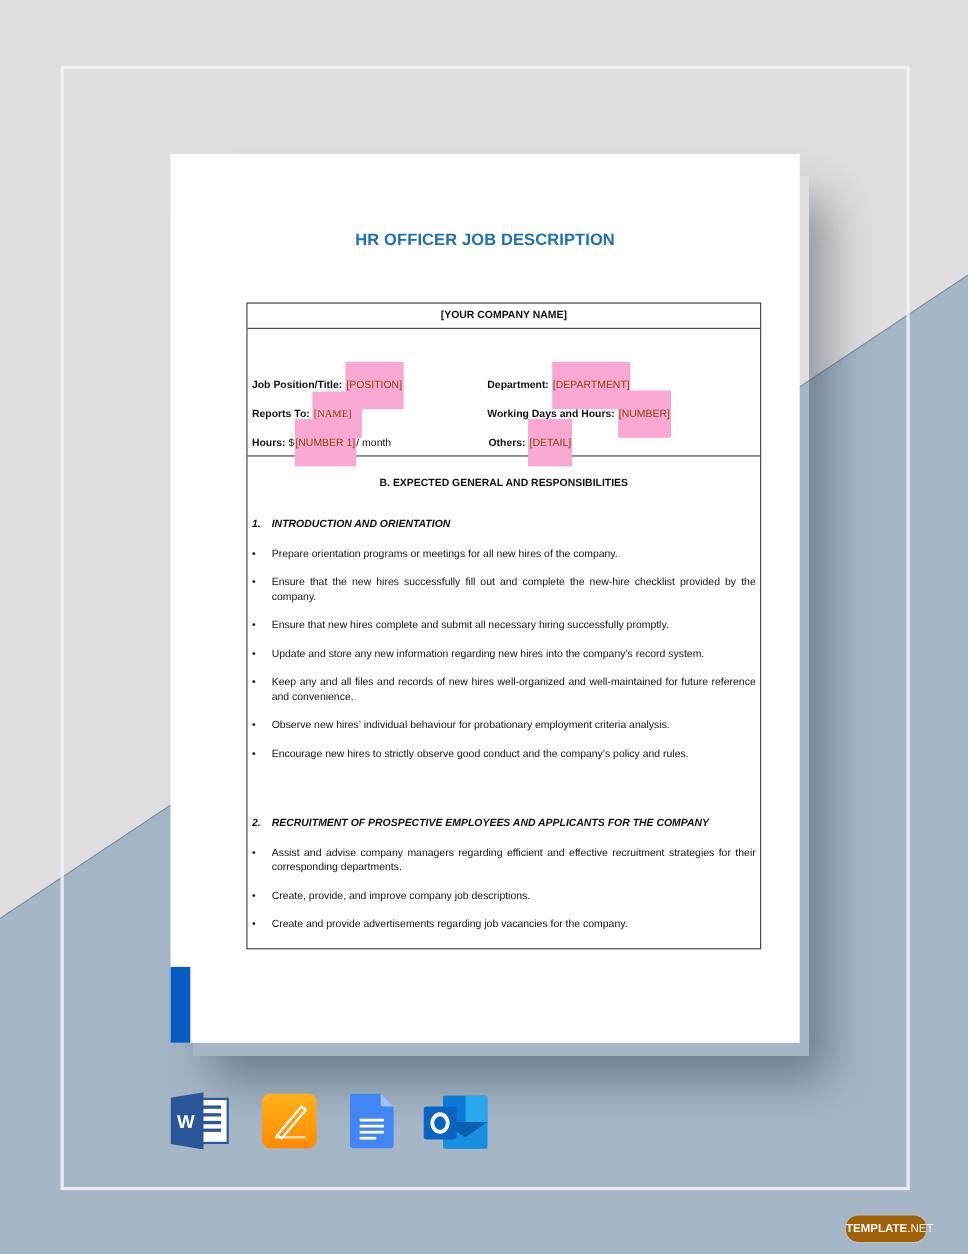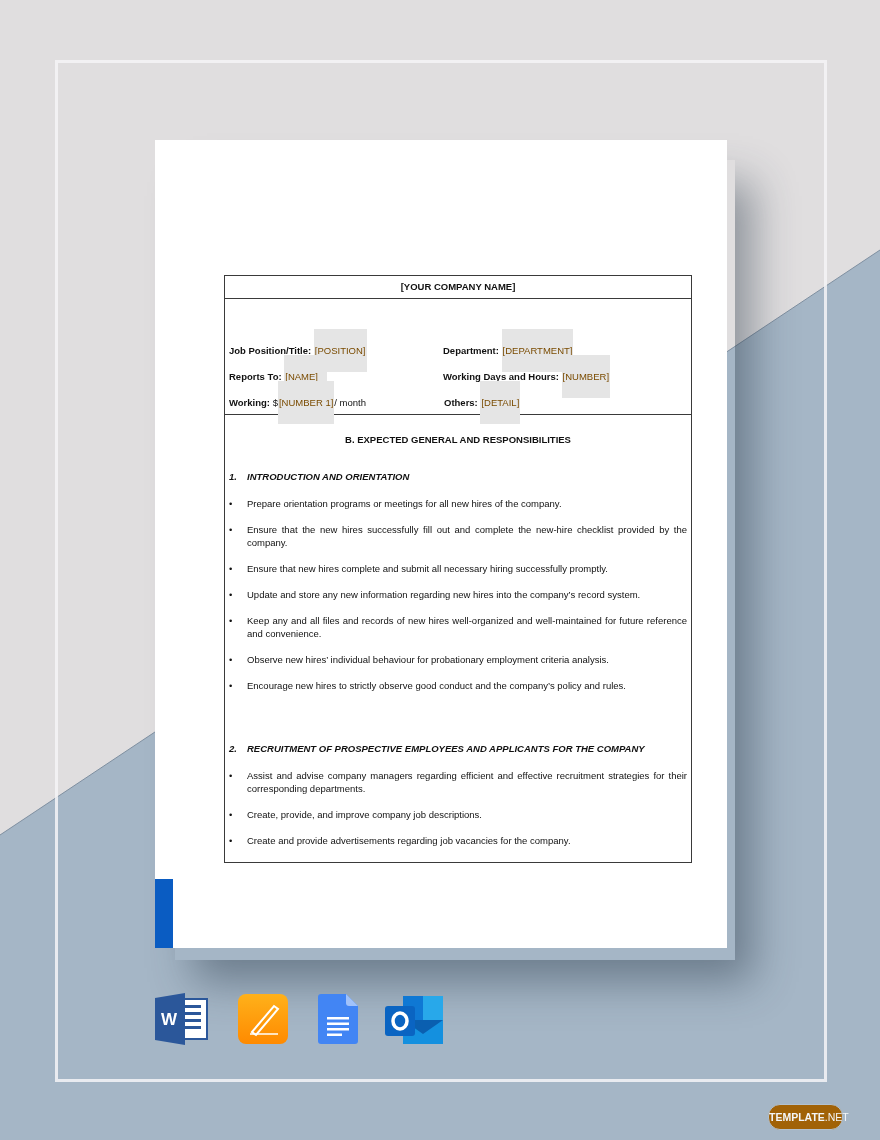--- a/index.html
+++ b/index.html
@@ -44,21 +44,21 @@
     }
     .row-company {
       height: 23px; border-bottom: 1.5px solid #3a3a3a; box-sizing: border-box;
       text-align: center; font-weight: bold; line-height: 22px;
     }
     .sec-a { height: 116px; border-bottom: 1.5px solid #3a3a3a; box-sizing: border-box; position: relative; }
     .sec-a-title { position: absolute; top: 19px; left: 0; width: 100%; text-align: center; font-weight: bold; }
     .sec-a-title .num { display: inline-block; width: 34px; text-align: left; }
     .field { position: absolute; white-space: nowrap; }
     .field b { font-weight: bold; }
-    .hl { background: #e5e5e5; color: #7a4b00; padding: 16px 1px; }
+    .hl { background: #f9a8d4; color: #7a4b00; padding: 16px 1px; }
     .sec-b { position: relative; }
     .sec-b-title { position: absolute; top: 19px; left: 0; width: 100%; text-align: center; font-weight: bold; }
     .sub { position: absolute; left: 4px; font-weight: bold; white-space: nowrap; font-style: italic; }
     .sub .n { display: inline-block; width: 18px; }
     .bullet { position: absolute; left: 4px; right: 4px; display: flex; line-height: 12.5px; }
     .bullet .dot { width: 18px; flex: none; }
     .bullet .txt { flex: 1; text-align: justify; }
     .icons { position: absolute; top: 993px; left: 155px; height: 52px; }
     .icon { position: absolute; top: 0; }
     .watermark {
@@ -73,39 +73,40 @@
 
 <div class="bg-lower"></div>
 <svg class="diag-line" width="880" height="1140">
   <line x1="0" y1="835" x2="880" y2="250" stroke="#7f8fa0" stroke-width="1"></line>
 </svg>
 <div class="frame"></div>
 
 <div class="page-shadow"></div>
 <div class="page">
   <div class="blue-bar"></div>
+  <div class="doc-title">HR OFFICER JOB DESCRIPTION</div>
 
   <div class="tbl">
     <div class="row-company">[YOUR COMPANY NAME]</div>
 
     <div class="sec-a">
       <div class="field" style="left:4px; top:46px;">
         <b>Job Position/Title: </b><span class="hl">[POSITION]</span>
       </div>
       <div class="field" style="left:218px; top:46px;">
         <b>Department: </b><span class="hl">[DEPARTMENT]</span>
       </div>
       <div class="field" style="left:4px; top:72px;">
-        <b>Reports To: </b><span class="hl" style="padding-right:9px;">[NAME]</span>
+        <b>Reports To: </b><span class="hl" style="padding-right:9px;font-family:Liberation Serif, serif;">[NAME]</span>
       </div>
       <div class="field" style="left:218px; top:72px;">
         <b>Working Days and Hours: </b><span class="hl">[NUMBER]</span>
       </div>
       <div class="field" style="left:4px; top:98px;">
-        <b>Working: </b><span>$</span><span class="hl">[NUMBER 1]</span><span>/ month</span>
+        <b>Hours: </b><span>$</span><span class="hl">[NUMBER 1]</span><span>/ month</span>
       </div>
       <div class="field" style="left:219px; top:98px;">
         <b>Others: </b><span class="hl">[DETAIL]</span>
       </div>
     </div>
 
     <div class="sec-b">
       <div class="sec-b-title">B. EXPECTED GENERAL AND RESPONSIBILITIES</div>
 
       <div class="sub" style="top:56px;">

